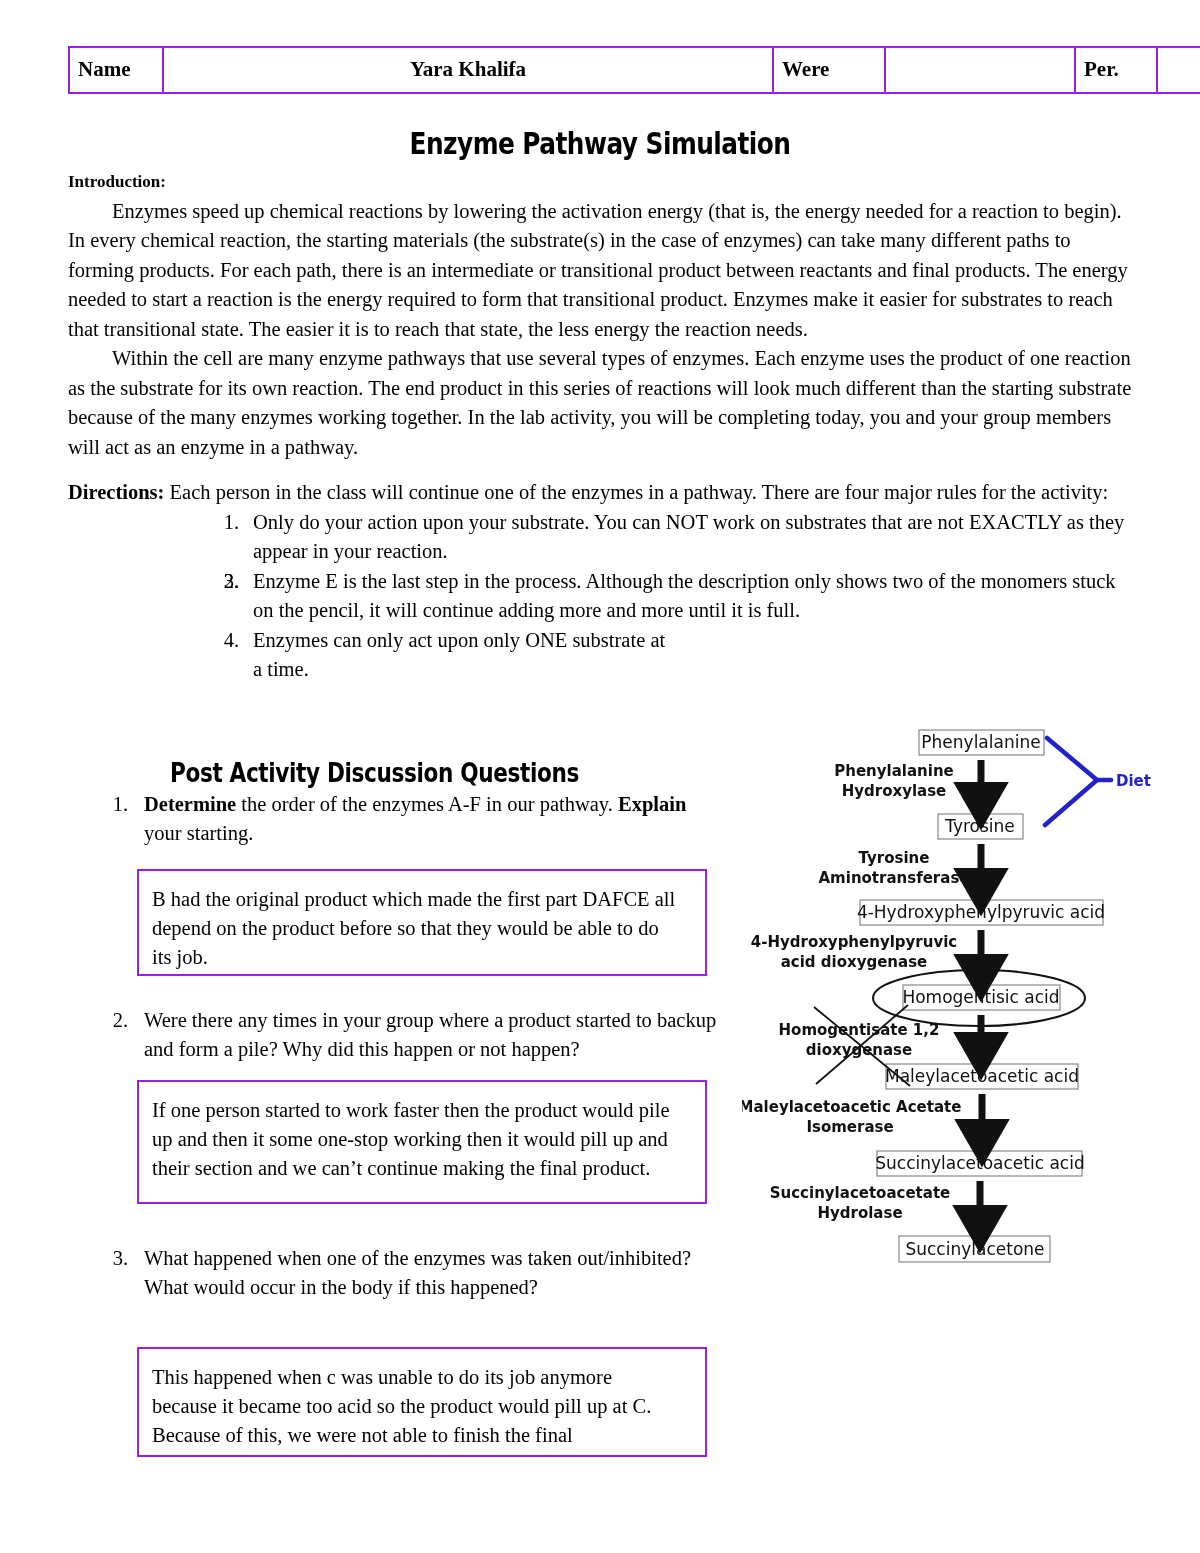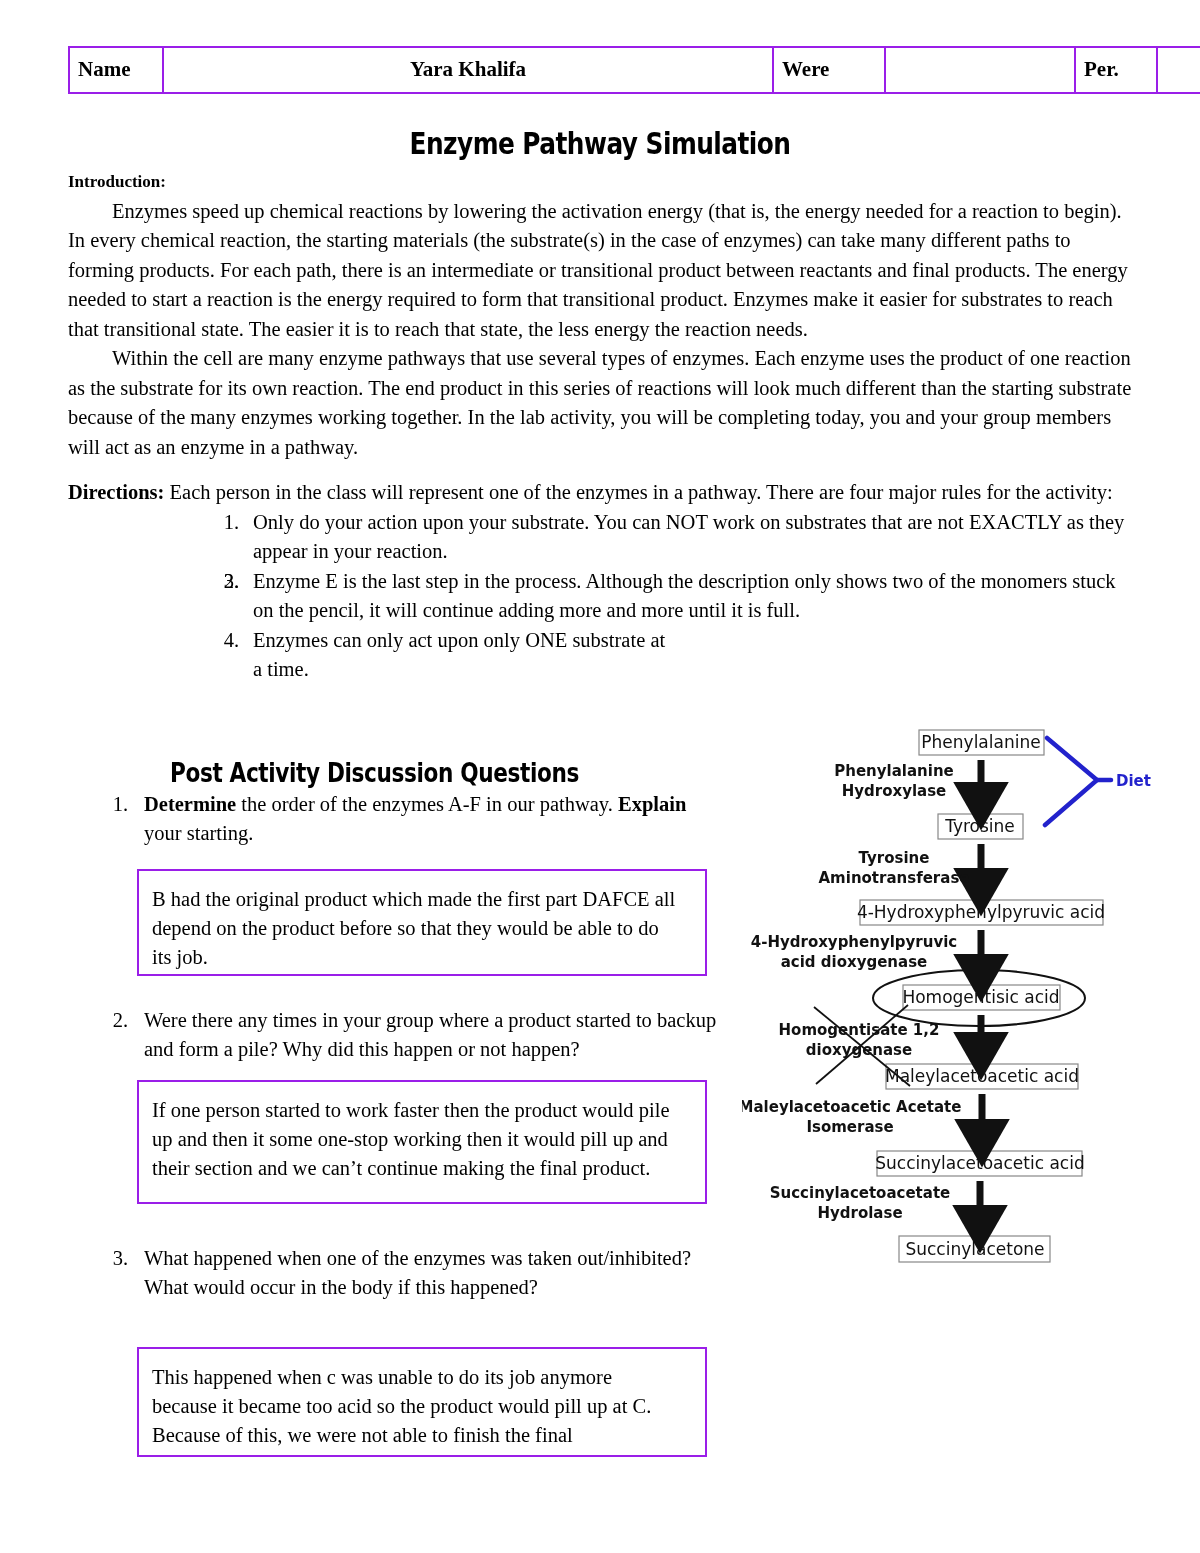--- a/index.html
+++ b/index.html
@@ -190,21 +190,21 @@
   <div class="body-col">
 
     <div class="section-head">Introduction:</div>
 
     <div class="para">Enzymes speed up chemical reactions by lowering the activation energy (that is, the energy needed for a reaction to begin). In every chemical reaction, the starting materials (the substrate(s) in the case of enzymes) can take many different paths to forming products. For each path, there is an intermediate or transitional product between reactants and final products. The energy needed to start a reaction is the energy required to form that transitional product. Enzymes make it easier for substrates to reach that transitional state. The easier it is to reach that state, the less energy the reaction needs.</div>
 
     <div class="para">Within the cell are many enzyme pathways that use several types of enzymes. Each enzyme uses the product of one reaction as the substrate for its own reaction. The end product in this series of reactions will look much different than the starting substrate because of the many enzymes working together. In the lab activity, you will be completing today, you and your group members will act as an enzyme in a pathway.</div>
 
     <div class="spacer-sm"></div>
 
-    <div class="para-flush"><span class="lead-b">Directions:</span><span> Each person in the class will represent one of the enzymes in a pathway. There are four major rules for the activity:</span></div>
+    <div class="para-flush"><span class="lead-b">Directions:</span><span> Each person in the class will continue one of the enzymes in a pathway. There are four major rules for the activity:</span></div>
 
     <ul class="rules">
       <li><span class="num">1.</span><span>Only do your action upon your substrate. You can NOT work on substrates that are not EXACTLY as they appear in your reaction.</span></li>
       <li><span class="num">2.</span></li>
       <li><span class="num">3.</span><span>Enzyme E is the last step in the process. Although the description only shows two of the monomers stuck on the pencil, it will continue adding more and more until it is full.</span></li>
       <li style="width:420px"><span class="num">4.</span><span>Enzymes can only act upon only ONE substrate at a time.</span></li>
     </ul>
 
   </div>
 

